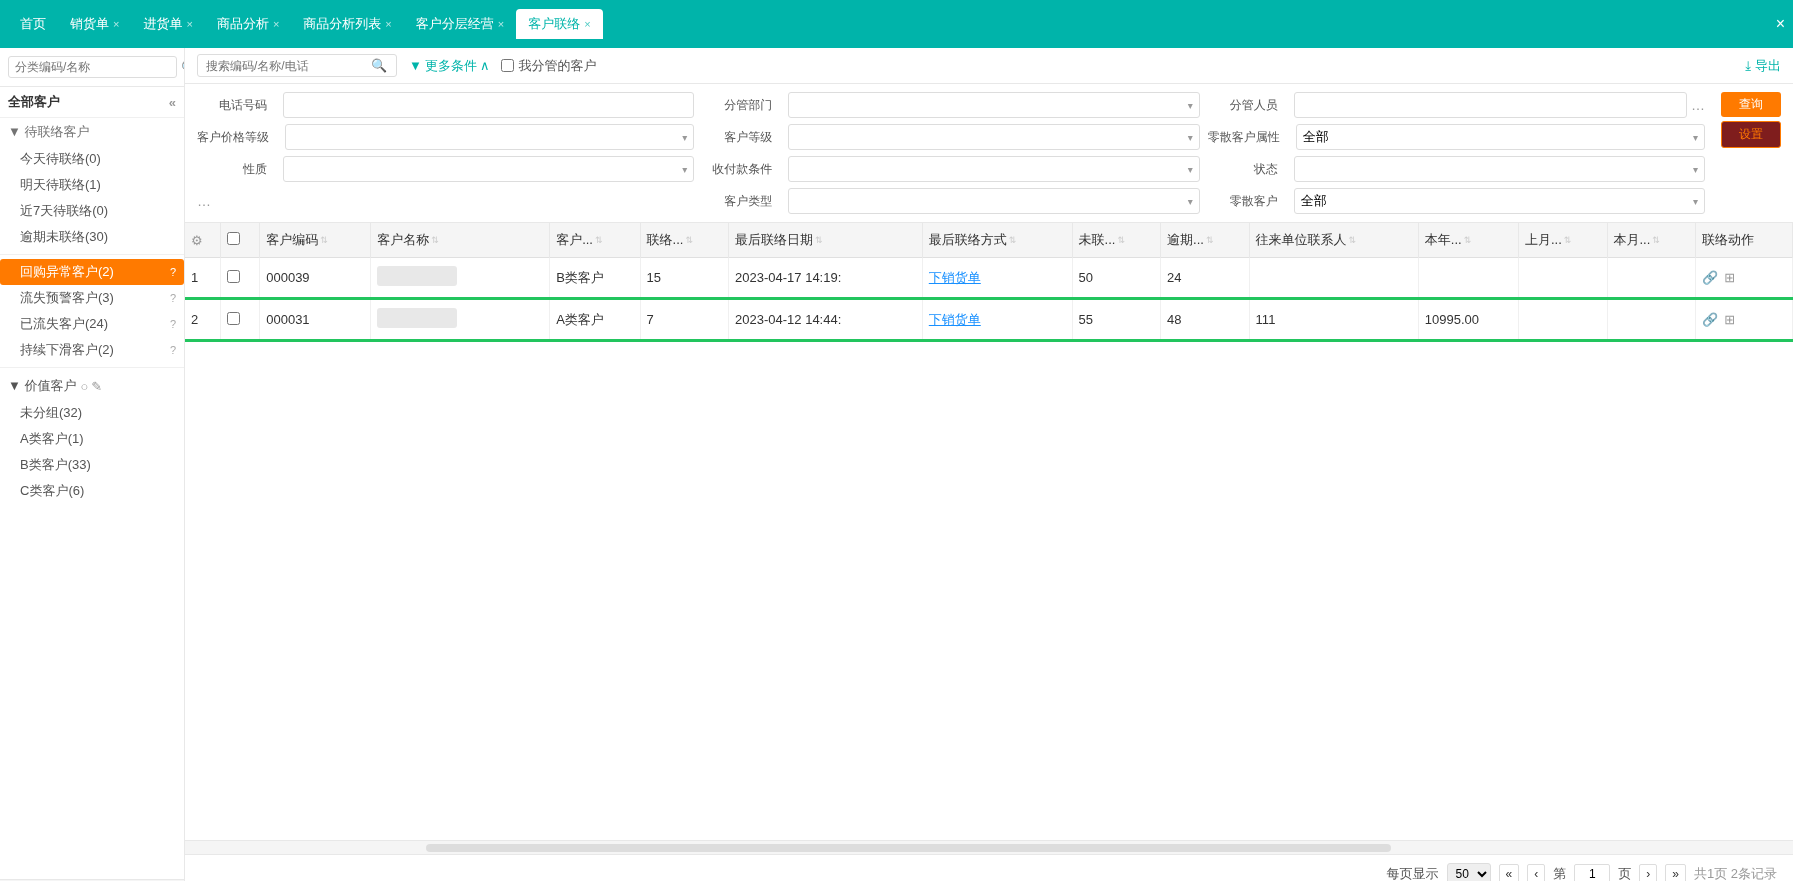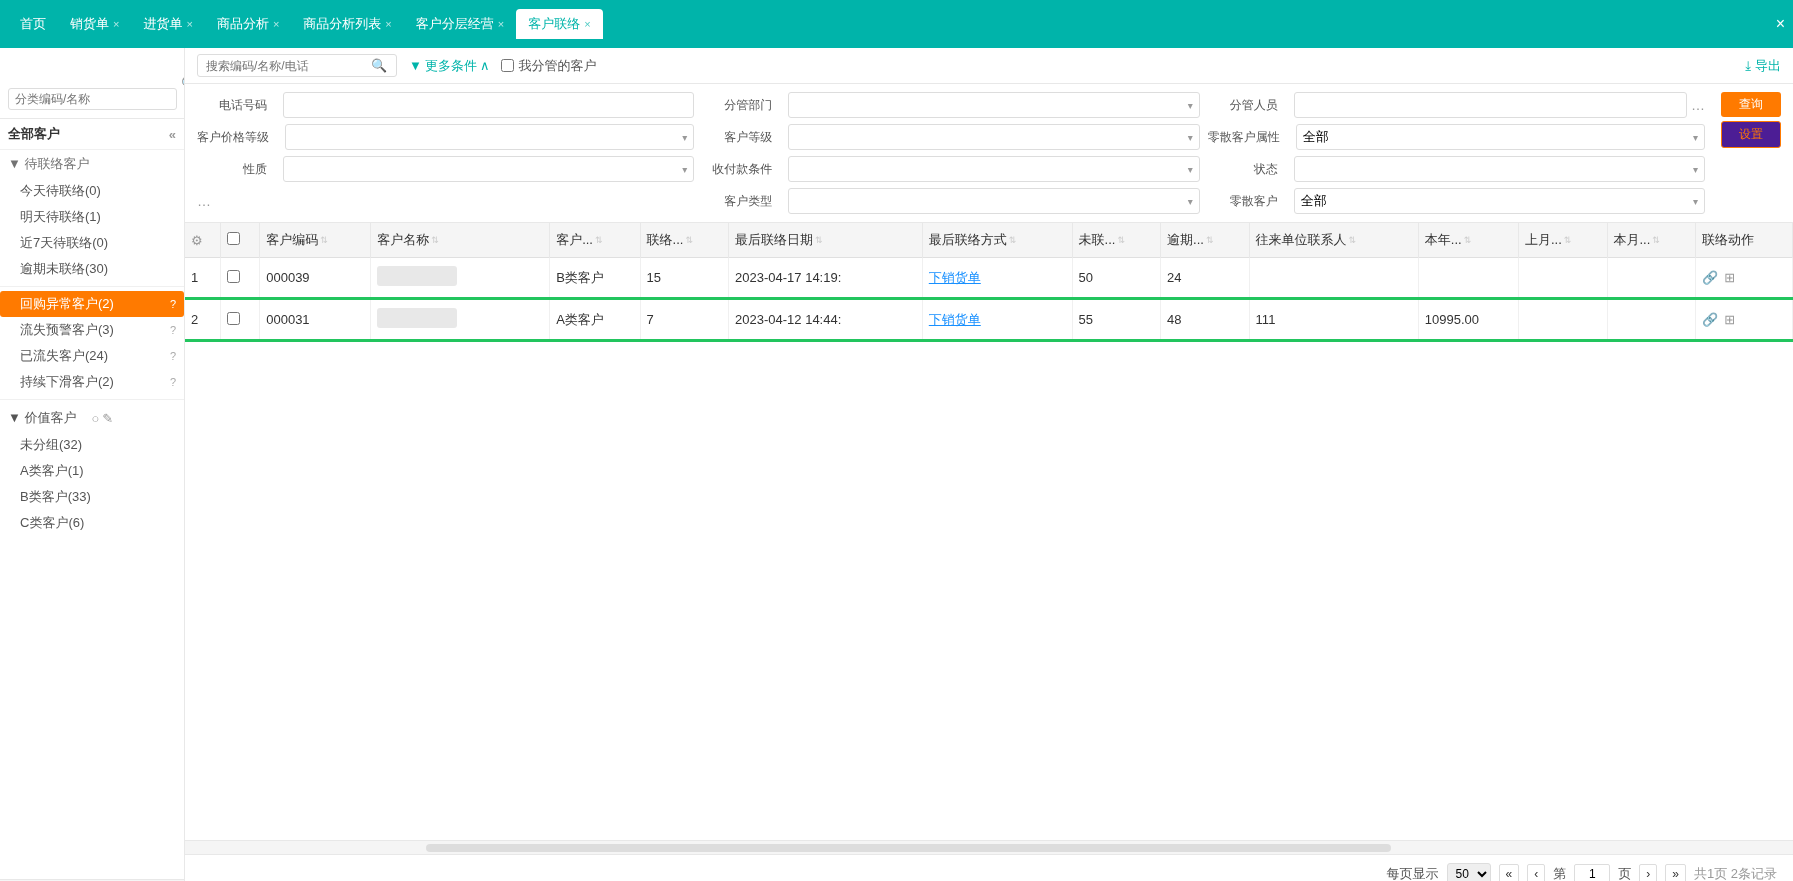--- a/index.html
+++ b/index.html
@@ -60,21 +60,20 @@
       align-items: center;
       border-bottom: 1px solid #e8e8e8;
     }
     .sidebar-search input {
       flex: 1;
       border: 1px solid #ddd;
       border-radius: 3px;
       padding: 3px 6px;
       font-size: 12px;
       outline: none;
-      margin-top: 32px;
     }
     .sidebar-search .search-icon-btn {
       margin-left: 4px;
       cursor: pointer;
       color: #666;
     }
     .sidebar-section-title {
       padding: 6px 8px;
       font-weight: bold;
       color: #333;
@@ -113,21 +112,21 @@
     }
     .sidebar-item.active .question-icon { color: white; }
     .question-icon { color: #aaa; font-size: 11px; }
     .sidebar-divider { height: 1px; background: #f0f0f0; margin: 4px 0; }
     .sidebar-value-group {
       padding: 5px 8px;
       color: #555;
       font-size: 12px;
       display: flex;
       align-items: center;
-      gap: 15px;
+      gap: 4px;
       cursor: pointer;
     }
     .sidebar-value-group .edit-icons { display: flex; gap: 3px; color: #999; }
 
     
     .tooltip-box {
       position: absolute;
       left: 20px;
       top: 228px;
       background: white;
@@ -259,21 +258,21 @@
       background: #ff7a00;
       color: white;
       border: none;
       border-radius: 3px;
       padding: 4px 14px;
       cursor: pointer;
       font-size: 12px;
       width: 60px;
     }
     .btn-settings {
-      background: #4c1d95;
+      background: #7f1d1d;
       color: #ff7a00;
       border: 1px solid #ff7a00;
       border-radius: 3px;
       padding: 4px 14px;
       cursor: pointer;
       font-size: 12px;
       width: 60px;
     }
     .filter-dots {
       color: #999;

